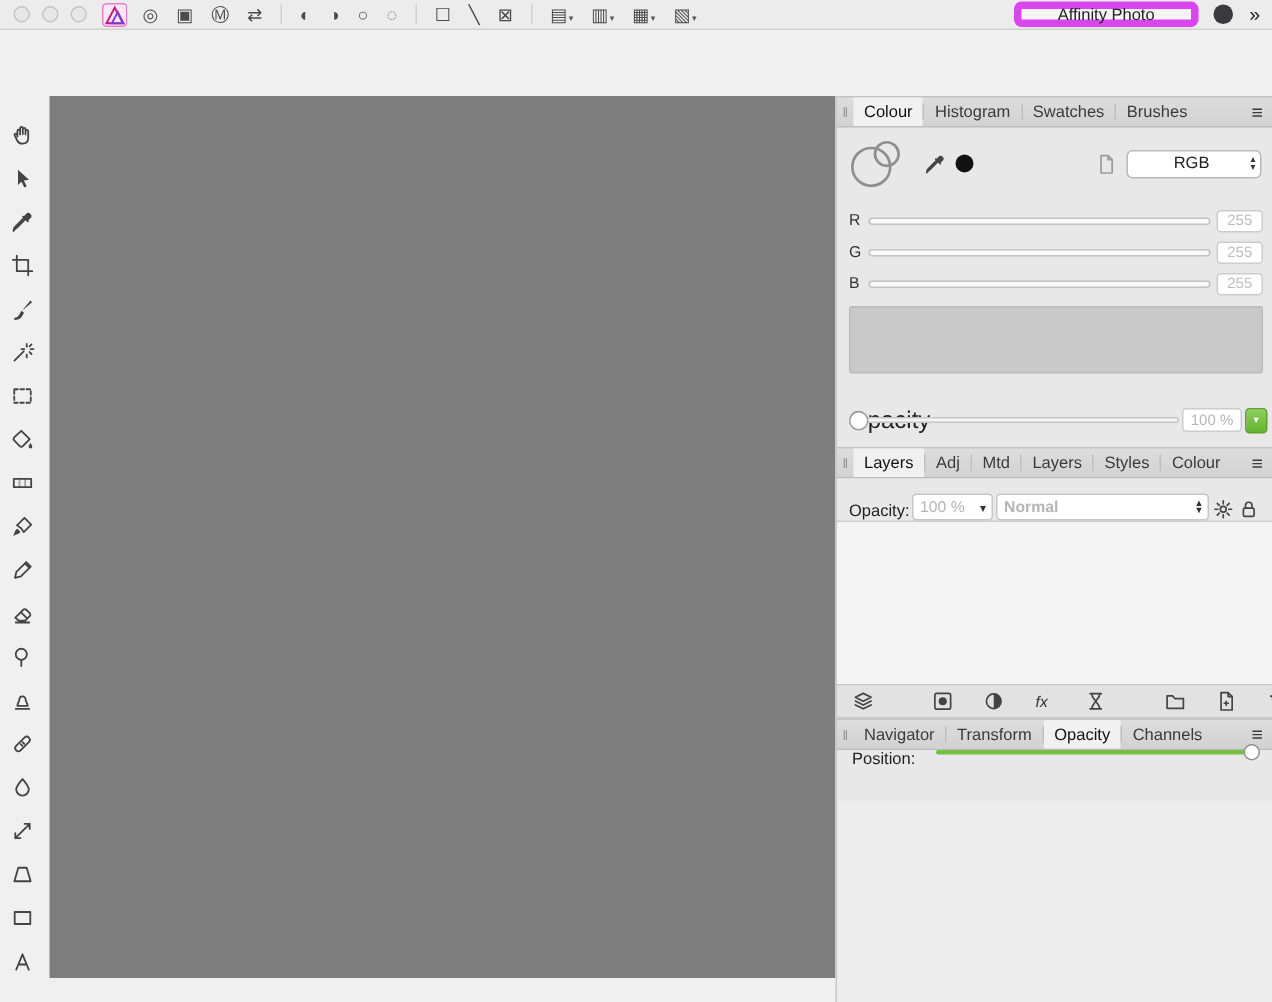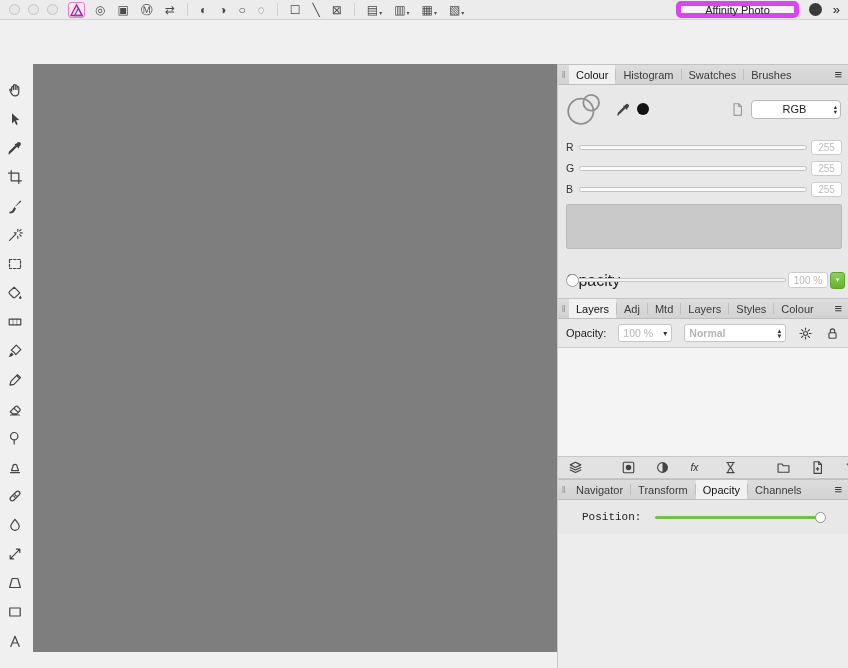--- a/index.html
+++ b/index.html
@@ -63,37 +63,37 @@
   .opacity-row { position:absolute; top:186px; left:8px; right:3px; height:18px; display:flex; align-items:center; }
   .oknob { width:13px; height:13px; border-radius:50%; background:#fdfdfd; border:1px solid #9e9e9e; z-index:2; }
   .otrack { flex:1; height:4px; background:#f5f5f5; border:1px solid #c6c6c6; border-radius:3px; margin-left:-2px; }
   .oval { width:40px; height:16px; margin-left:2px; background:#fff; border:1px solid #ccc; border-radius:3px;
           font-size:10px; color:#b5b5b5; display:flex; align-items:center; justify-content:center; }
   .green-btn { width:15px; height:17px; margin-left:2px; border-radius:3px; border:1px solid #5ea22c;
                background:linear-gradient(#8ad05a,#64b32e); display:flex; align-items:center; justify-content:center;
                color:#fff; font-size:7px; }
 
   
-  .layers-ctrl { height:29px; flex:0 0 29px; display:flex; align-items:center; padding:0 8px; gap:12px;
+  .layers-ctrl { height:29px; flex:0 0 29px; display:flex; align-items:flex-end; padding:0 8px; gap:2px;
                  border-bottom:1px solid #cdcdcd; background:#e9e8e9; }
   .lbl { font-size:11px; color:#222; }
   .dd-box { height:18px; background:#fff; border:1px solid #c6c6c6; border-radius:3px; display:flex;
             align-items:center; padding:0 4px; gap:3px; }
   .muted { color:#b5b5b5; font-size:10.5px; flex:1; }
   .ddarrow { font-size:8px; color:#333; }
   .w56 { width:54px; }
   .grow { flex:1;font-weight:bold; }
   .layers-list { height:109px; flex:0 0 109px; background:#f4f4f4; border-bottom:1px solid #c6c6c6; }
   .layers-btns { height:22px; flex:0 0 22px; display:flex; align-items:center; padding:0 10px; gap:19px;
                  background:#e3e2e3; border-bottom:1px solid #c6c6c6; }
   .sp66 { width:66px; }
   .spflex { flex:1; }
 
   
-  .history-row { height:34px; flex:0 0 34px; display:flex; align-items:center; padding:0 24px;font-family:Liberation Mono, monospace; }
+  .history-row { height:34px; flex:0 0 34px; display:flex; padding:0 10px; }
   .h-track { flex:1; height:3px; border-radius:2px; margin-left:14px; position:relative; }
   .h-knob { position:absolute; right:-2px; top:-4px; width:11px; height:11px; border-radius:50%;
             background:#fff; border:1px solid #8f8f8f; }
   .panel-filler { flex:1; background:#eeedee; }
 
   .icon-slot { display:flex; align-items:center; justify-content:center; }
 </style>
 </head>
 <body>
 

